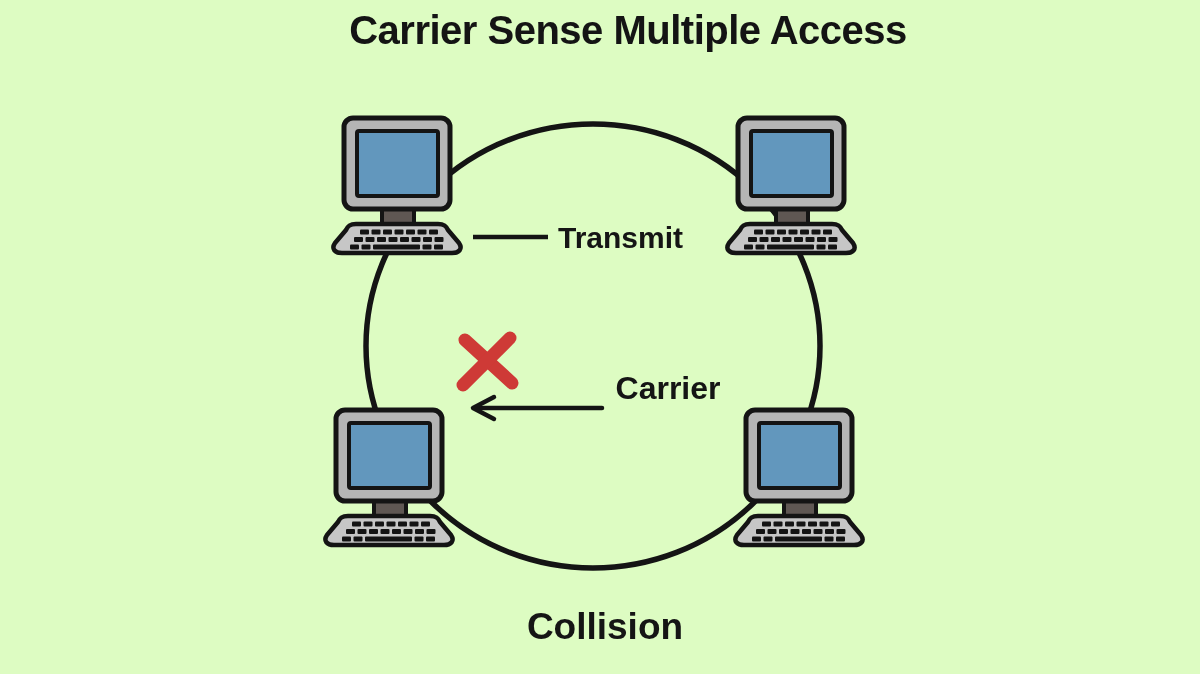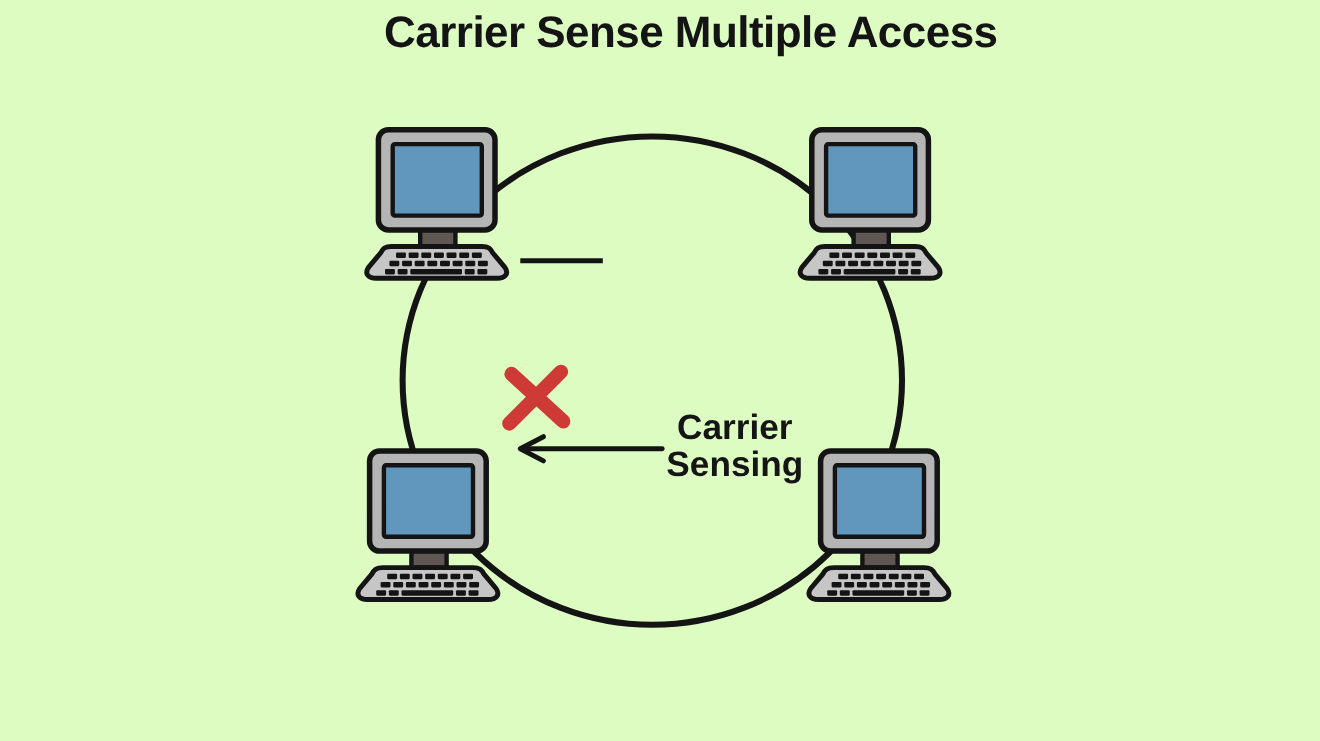--- a/index.html
+++ b/index.html
@@ -120,20 +120,21 @@
       <line x1="465" y1="340" x2="512" y2="383"></line>
       <line x1="510" y1="338" x2="463" y2="385"></line>
     </g>
 
     <use href="#pc" x="320" y="116"></use>
     <use href="#pc" x="714" y="116"></use>
     <use href="#pc" x="312" y="408"></use>
     <use href="#pc" x="722" y="408"></use>
   </svg>
 
+  <div class="lbl lbl-transmit">Transmit</div>
 
   <div class="lbl lbl-carrier">
     <div>Carrier</div>
-    <div>Sensing</div>
   </div>
 
+  <div class="lbl lbl-collision">Collision</div>
 
 </div>
 
 </body></html>

